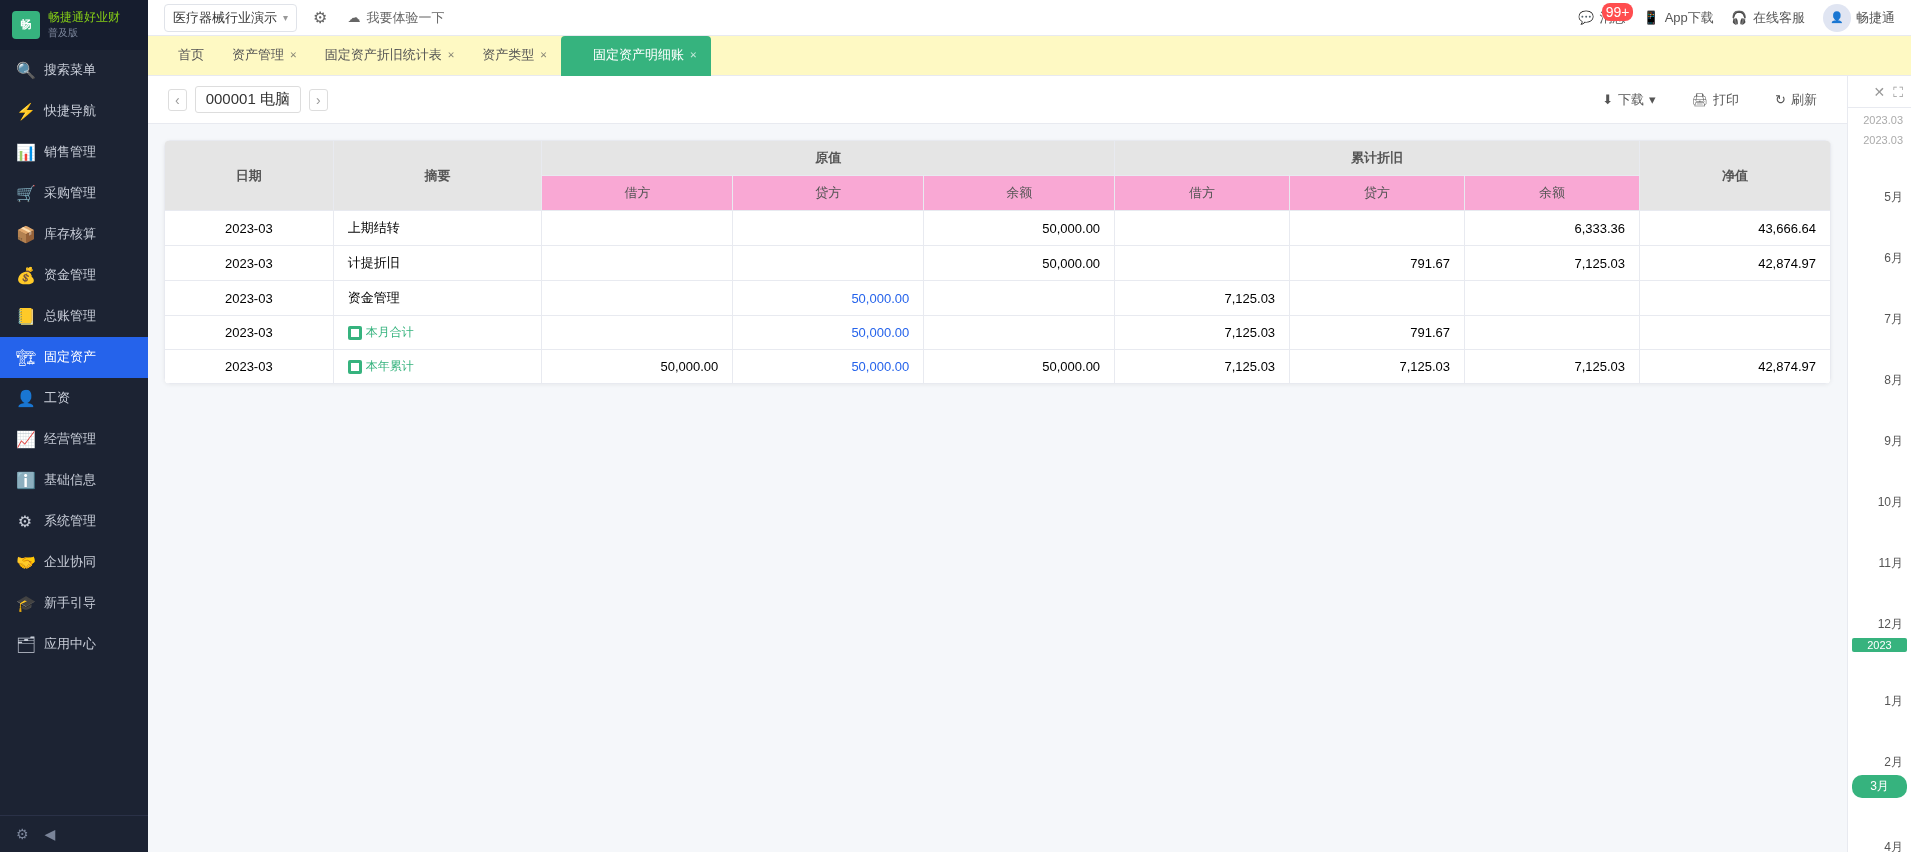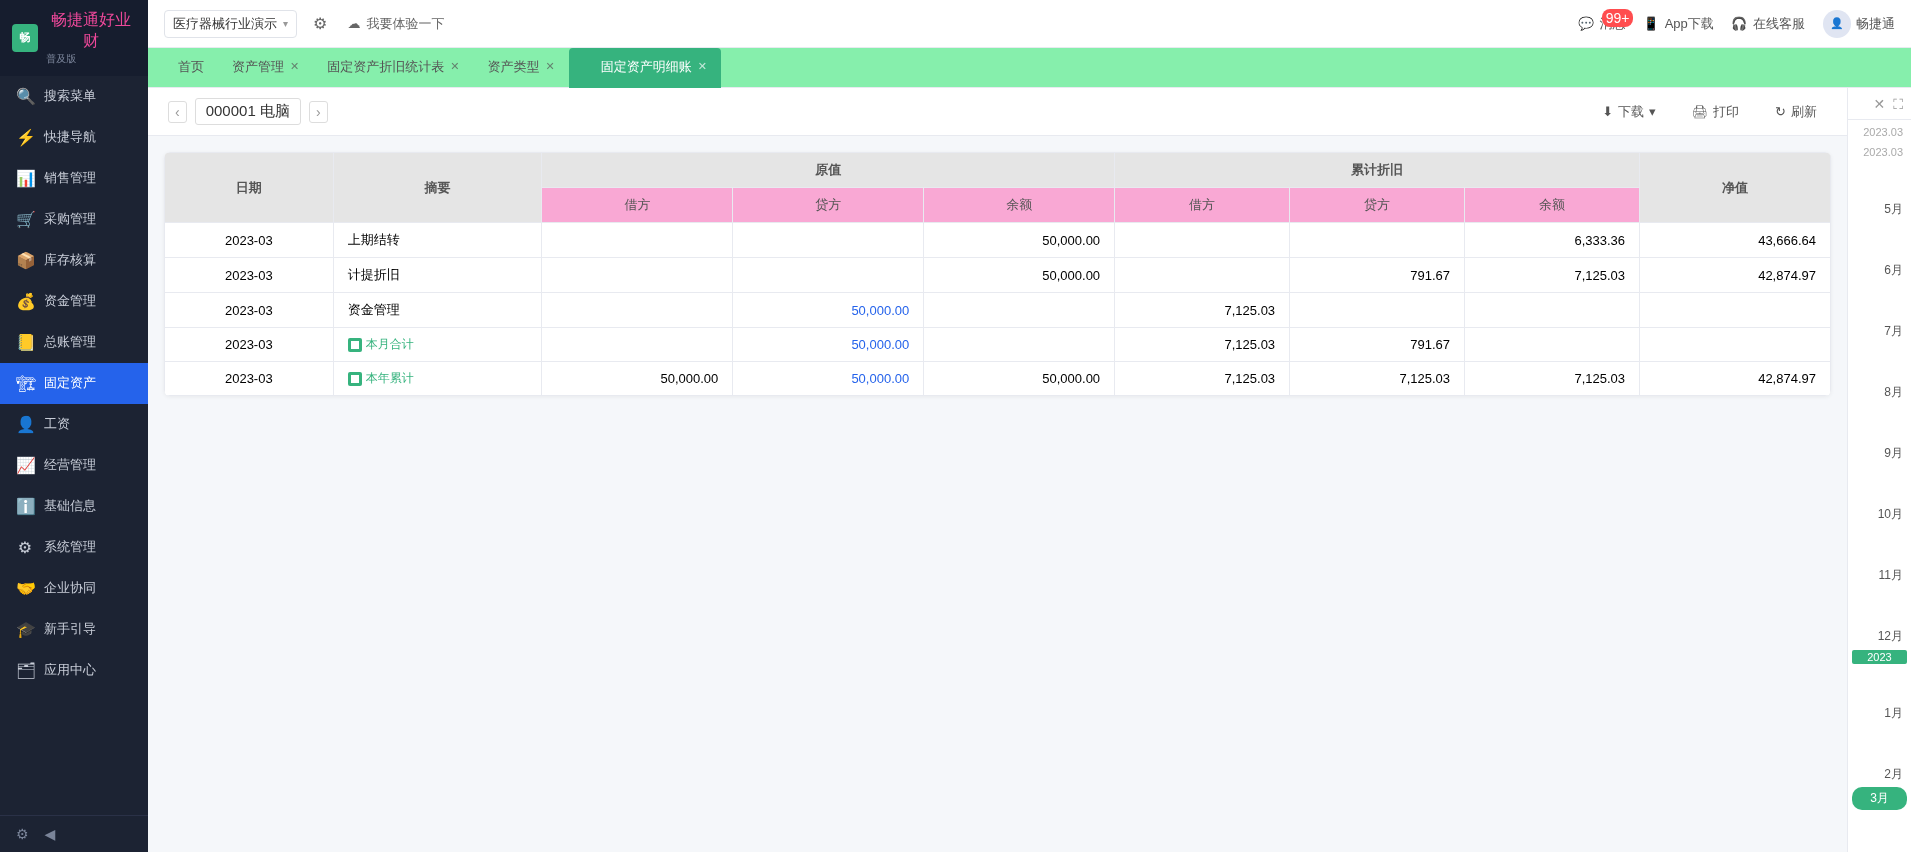--- a/index.html
+++ b/index.html
@@ -25,21 +25,21 @@
       min-height: 48px;
     }
     .sidebar-logo-icon {
       width: 28px;
       height: 28px;
       background: #36b37e;
       border-radius: 4px;
       display: flex; align-items: center; justify-content: center;
       color: white; font-size: 11px; font-weight: bold;
     }
-    .sidebar-title { font-size: 16px; color: #ec4899; line-height: 1.3; text-align: center; }
+    .sidebar-title { font-size: 12px; color: #84cc16; line-height: 1.3; text-align: center; }
     .sidebar-edition { font-size: 10px; color: #7a8499; }
     .sidebar-scroll { flex: 1; overflow-y: auto; overflow-x: hidden; }
     .sidebar-scroll::-webkit-scrollbar { width: 4px; }
     .sidebar-scroll::-webkit-scrollbar-thumb { background: #3a4255; border-radius: 2px; }
     .sidebar-item {
       display: flex; align-items: center; gap: 10px;
       padding: 11px 16px;
       cursor: pointer;
       color: #c8cdd8;
       font-size: 13px;
@@ -61,21 +61,21 @@
       flex: 1;
       display: flex;
       flex-direction: column;
       overflow: hidden;
     }
 
     
     .topbar {
       background: #fff;
       border-bottom: 1px solid #e8eaf0;
-      height: 48px;
+      height: 36px;
       display: flex;
       align-items: center;
       padding: 0 16px;
       gap: 12px;
       flex-shrink: 0;
     }
     .topbar-company {
       display: flex; align-items: center; gap: 6px;
       font-size: 13px; color: #333;
       padding: 4px 8px;
@@ -93,28 +93,29 @@
     .topbar-right { margin-left: auto; display: flex; align-items: center; gap: 18px; }
     .topbar-right-item { display: flex; align-items: center; gap: 5px; color: #555; font-size: 13px; cursor: pointer; position: relative; }
     .badge {
       background: #ff4d4f; color: white; font-size: 14px;
       padding: 1px 4px; border-radius: 8px; position: absolute; top: -6px; right: -8px;
     }
     .topbar-avatar { width: 28px; height: 28px; background: #e0e5f2; border-radius: 50%; display: flex; align-items: center; justify-content: center; font-size: 11px; color: #555; }
 
     
     .tabbar {
-      background: #86efac;
+      background: #fef9c3;
       border-bottom: 1px solid #e8eaf0;
       display: flex;
       align-items: center;
       padding: 0 16px;
       height: 40px;
       flex-shrink: 0;
       gap: 0;
+      font-family: Liberation Mono, monospace;
     }
     .tab-item {
       padding: 0 14px;
       height: 40px;
       display: flex; align-items: center; gap: 6px;
       font-size: 13px; color: #555;
       cursor: pointer;
       border-bottom: 2px solid transparent;
       white-space: nowrap;
     }

